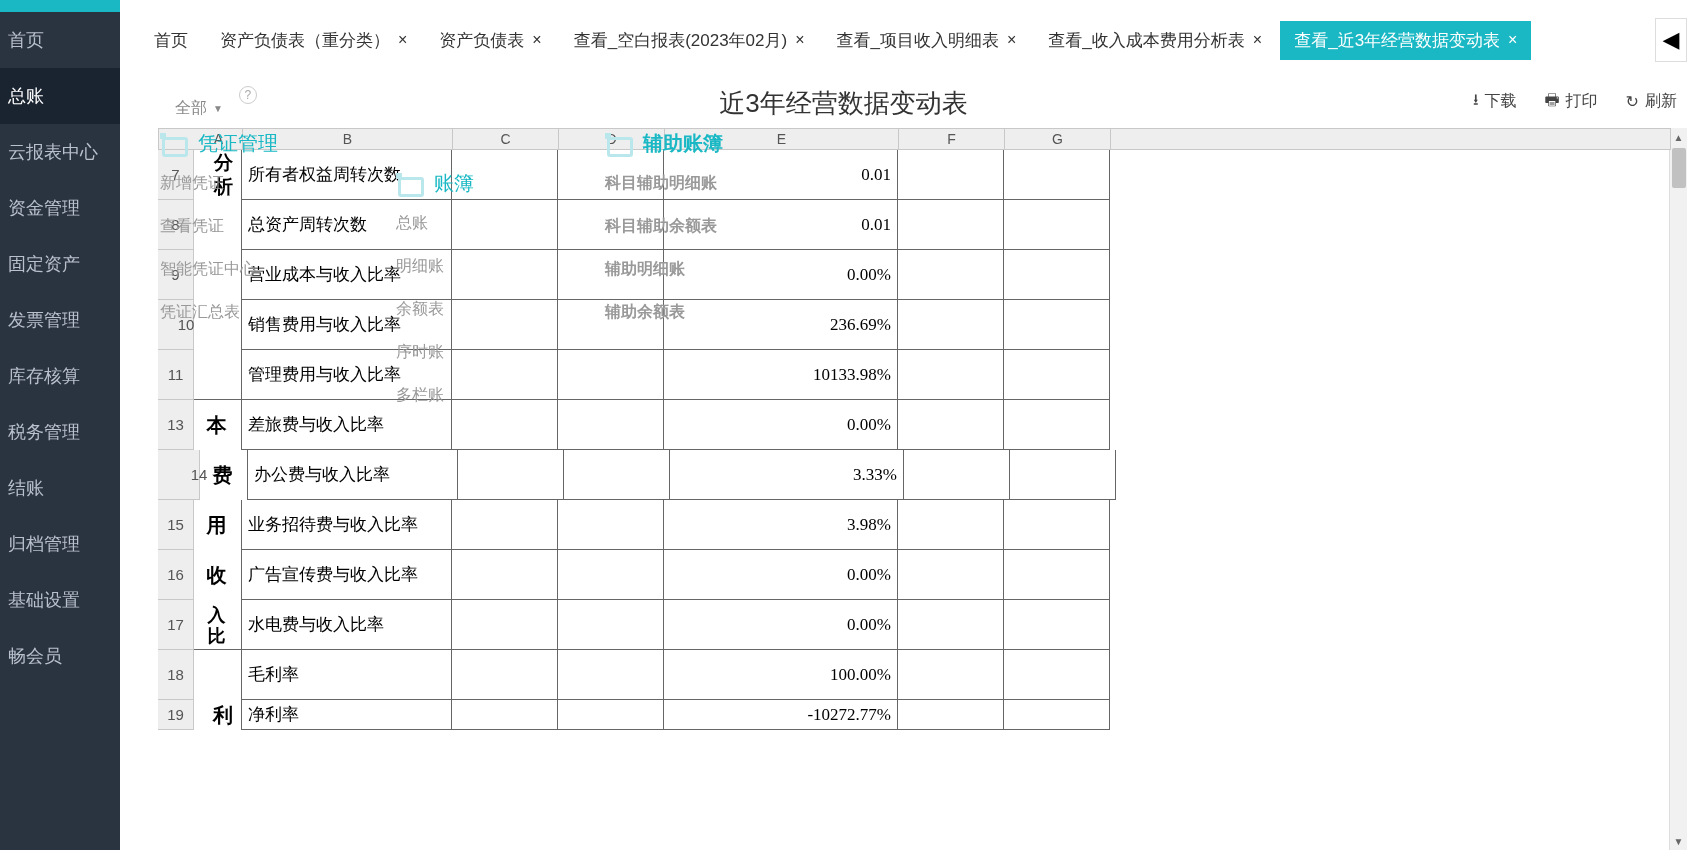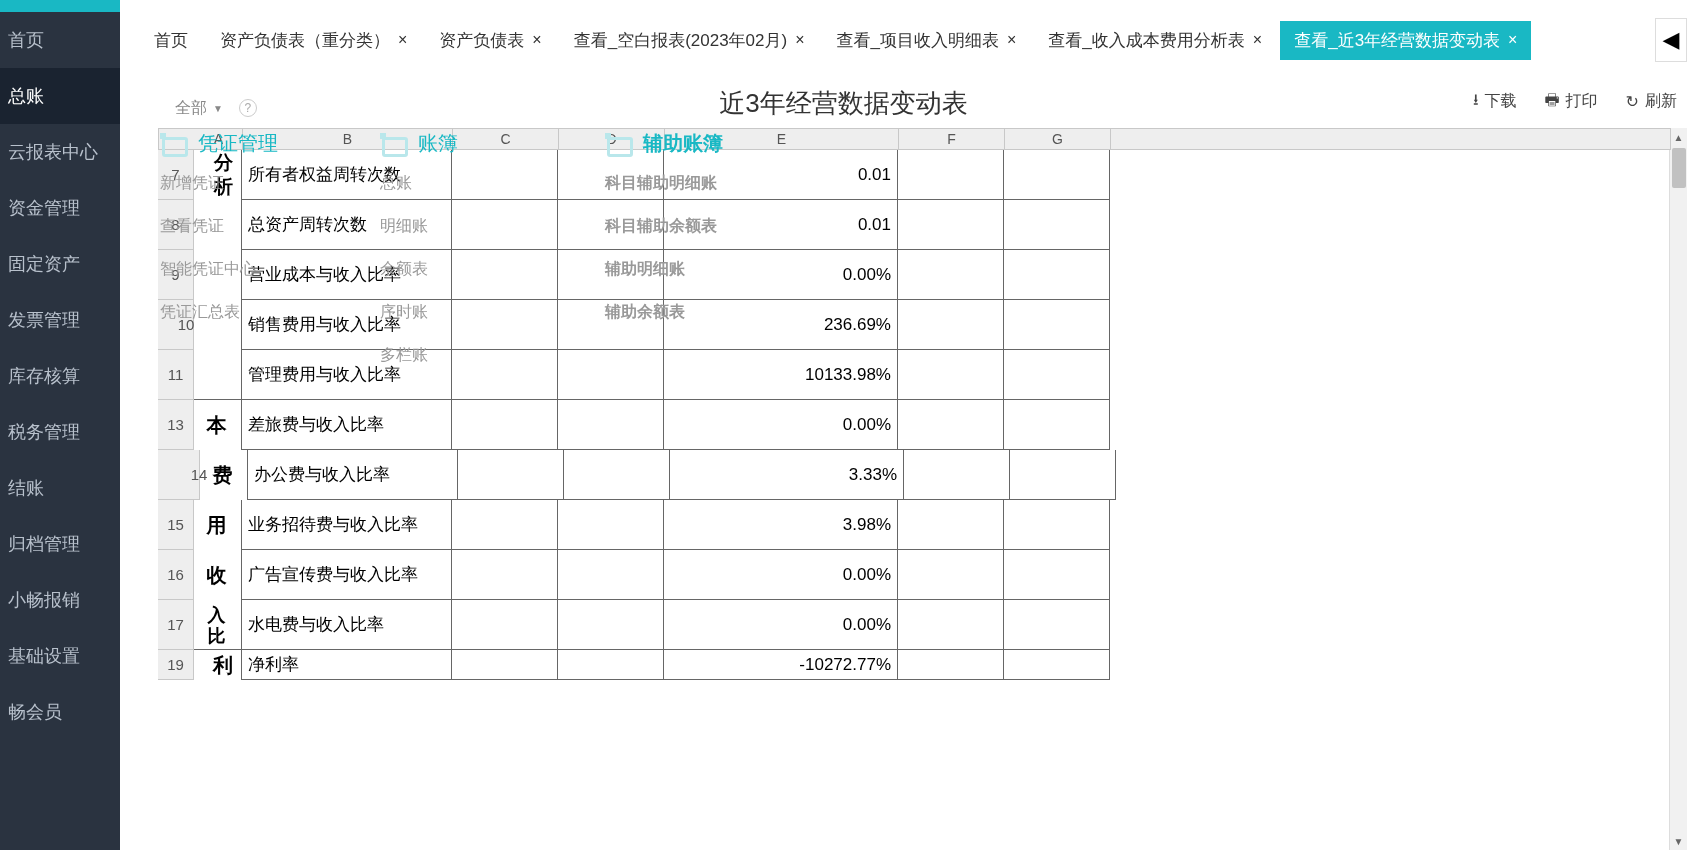--- a/index.html
+++ b/index.html
@@ -11,28 +11,28 @@
 .sidebar-item.active { background: #1a2330; color: #fff; }
 .sidebar-item.first { margin-top: 12px; }
 
 .tab-bar { position: absolute; left: 140px; top: 18px; right: 40px; height: 44px; display: flex; align-items: center; gap: 4px; z-index: 5; }
 .tab { display: flex; align-items: center; padding: 8px 14px; font-size: 17px; color: #333; cursor: pointer; white-space: nowrap; }
 .tab.active { background: #19b8c4; color: #fff; }
 .tab-close { margin-left: 8px; font-size: 16px; color: inherit; }
 .tab-scroll { position: absolute; right: 0; top: 18px; width: 32px; height: 44px; display: flex; align-items: center; justify-content: center; font-size: 22px; border: 1px solid #ddd; cursor: pointer; }
 
 .overlay-menu { position: absolute; left: 140px; top: 86px; width: 760px; z-index: 15; background: rgba(255,255,255,0.0); }
-.overlay-row { display: flex; align-items: center; height: 44px; }
+.overlay-row { display: flex; height: 44px; }
 .filter { font-size: 16px; color: #888; margin-left: 35px; display: flex; align-items: center; gap: 6px; }
 .filter-caret { font-size: 10px; }
 .help-icon { margin-left: 16px; color: #aaa; border: 1px solid #ccc; border-radius: 50%; width: 18px; height: 18px; display: inline-flex; align-items: center; justify-content: center; font-size: 12px; }
 .ov-items { position: relative; }
 .ov-col { position: absolute; top: 0; }
 .ov-col.c1 { left: 20px; }
-.ov-col.c2 { left: 240px; }
+.ov-col.c2 { left: 256px; margin-top: 40px; }
 .ov-col.c3 { left: 465px; font-weight: bold; }
 .ov-head { display: flex; align-items: flex-end; gap: 10px; font-size: 20px; color: #19b8c4; margin-bottom: 16px; }
 .ov-icon { width: 28px; height: 24px; display: inline-block; position: relative; }
 .ov-icon::before, .ov-icon::after { content: ""; position: absolute; border: 3px solid #b9e7eb; }
 .ov-icon::before { width: 20px; height: 14px; border-radius: 3px; top: 4px; left: 2px; }
 .ov-link { font-size: 16px; color: #999; margin-bottom: 22px; cursor: pointer; }
 
 .toolbar-right { position: absolute; right: 10px; top: 88px; display: flex; gap: 28px; align-items: center; font-size: 16px; color: #444; z-index: 4; }
 .tool-btn { display: flex; align-items: center; gap: 6px; cursor: pointer; }
 
@@ -50,21 +50,21 @@
 .colF { width: 106px; }
 .colG { width: 106px; }
 
 .grid-row { display: flex; }
 .row-h { width: 36px; border-right: 1px solid #c8c8c8; border-bottom: 1px solid #c8c8c8; background: #eee; display: flex; align-items: center; justify-content: center; font-size: 15px; color: #555; }
 .cell { border-right: 1px solid #666; border-bottom: 1px solid #666; padding: 0 6px; display: flex; align-items: center; font-size: 17px; }
 .cellA { width: 48px; justify-content: center; flex-direction: column; font-weight: bold; font-size: 18px; line-height: 1.1; writing-mode: vertical-rl; text-orientation: upright; letter-spacing: 2px; }
 .cellB { width: 210px; }
 .cellC { width: 106px; }
 .cellD { width: 106px; }
-.cellE { width: 234px; justify-content: flex-end; }
+.cellE { width: 234px; justify-content: flex-end; font-family: Liberation Serif, serif; }
 .cellF { width: 106px; }
 .cellG { width: 106px; }
 
 .vscroll { position: absolute; right: 0; top: 128px; width: 18px; bottom: 0; background: #f1f1f1; border-left: 1px solid #ddd; }
 .vscroll-up, .vscroll-down { height: 18px; display: flex; align-items: center; justify-content: center; font-size: 10px; color: #666; background: #f1f1f1; }
 .vscroll-down { position: absolute; bottom: 0; width: 100%; }
 .vscroll-thumb { position: absolute; top: 20px; width: 14px; left: 2px; height: 40px; background: #c1c1c1; border-radius: 2px; }
 </style>
 </head>
 <body>
@@ -75,21 +75,20 @@
       <div class="sidebar-item first">首页</div>
       <div class="sidebar-item active">总账</div>
       <div class="sidebar-item">云报表中心</div>
       <div class="sidebar-item">资金管理</div>
       <div class="sidebar-item">固定资产</div>
       <div class="sidebar-item">发票管理</div>
       <div class="sidebar-item">库存核算</div>
       <div class="sidebar-item">税务管理</div>
       <div class="sidebar-item">结账</div>
       <div class="sidebar-item">归档管理</div>
-      <div class="sidebar-item">小畅报销</div>
       <div class="sidebar-item">基础设置</div>
       <div class="sidebar-item">畅会员</div>
     </div>
 </div>
 
 <div class="tab-bar" id="tab-bar">
     <div class="tab">
       <span>首页</span>
     </div>
     <div class="tab">
@@ -299,20 +298,30 @@
           <div>比</div>
         </div>
         <div class="cell cellB" style="height: 50px;">水电费与收入比率</div>
         <div class="cell cellC" style="height: 50px;"></div>
         <div class="cell cellD" style="height: 50px;"></div>
         <div class="cell cellE" style="height: 50px;">0.00%</div>
         <div class="cell cellF" style="height: 50px;"></div>
         <div class="cell cellG" style="height: 50px;"></div>
       </div>
       <div class="grid-row">
+        <div class="row-h" style="height: 50px;">18</div>
+        <div class="cell cellA" style="height: 50px; writing-mode: horizontal-tb; font-weight: bold; font-size: 20px; justify-content: center; border-bottom: none; flex-direction: column; line-height: 1.15; border-top: none; border-right: 1px solid rgb(102, 102, 102);"></div>
+        <div class="cell cellB" style="height: 50px;">毛利率</div>
+        <div class="cell cellC" style="height: 50px;"></div>
+        <div class="cell cellD" style="height: 50px;"></div>
+        <div class="cell cellE" style="height: 50px;">100.00%</div>
+        <div class="cell cellF" style="height: 50px;"></div>
+        <div class="cell cellG" style="height: 50px;"></div>
+      </div>
+      <div class="grid-row">
         <div class="row-h" style="height: 30px;">19</div>
         <div class="cell cellA" style="height: 30px; writing-mode: horizontal-tb; font-weight: bold; font-size: 20px; justify-content: center; border-top: none; border-bottom: none; align-items: flex-end; flex-direction: column; line-height: 1.15; border-right: 1px solid rgb(102, 102, 102);">
           <div>利</div>
         </div>
         <div class="cell cellB" style="height: 30px;">净利率</div>
         <div class="cell cellC" style="height: 30px;"></div>
         <div class="cell cellD" style="height: 30px;"></div>
         <div class="cell cellE" style="height: 30px;">-10272.77%</div>
         <div class="cell cellF" style="height: 30px;"></div>
         <div class="cell cellG" style="height: 30px;"></div>

